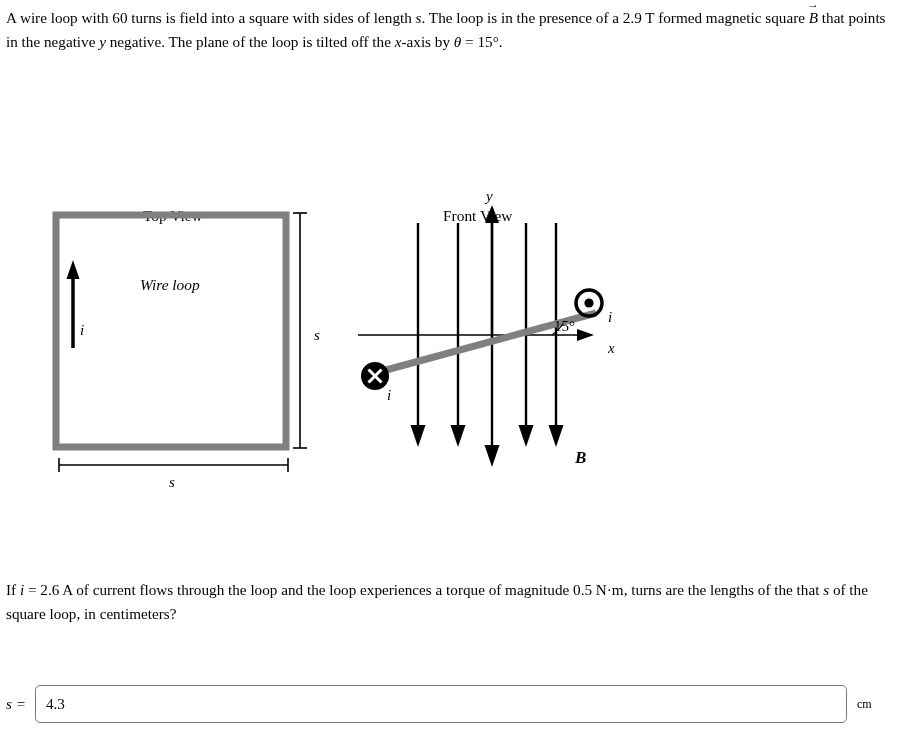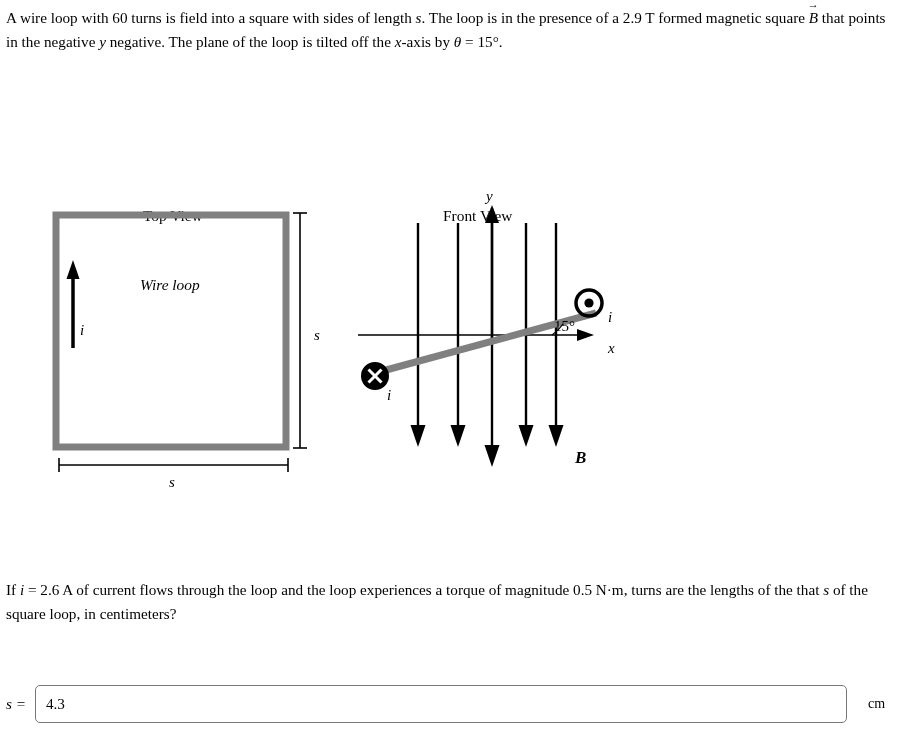--- a/index.html
+++ b/index.html
@@ -88,22 +88,22 @@
     border: 1.5px solid #777777;
     border-radius: 5px;
     background: #ffffff;
     font-family: "Liberation Serif", serif;
     font-size: 15.2px;
     color: #000000;
     padding: 0 10px;
     outline: none;
   }
   .answer-unit {
-    font-size: 14px;
-    margin-left: 21px;
+    font-size: 12px;
+    margin-left: 10px;
     white-space: nowrap;
     text-align: center;
   }
   svg { display: block; }
   .svgtext {
     font-family: "Liberation Serif", serif;
     font-size: 15px;
   }
   .svgtext.italic { font-style: italic; }
 </style>

